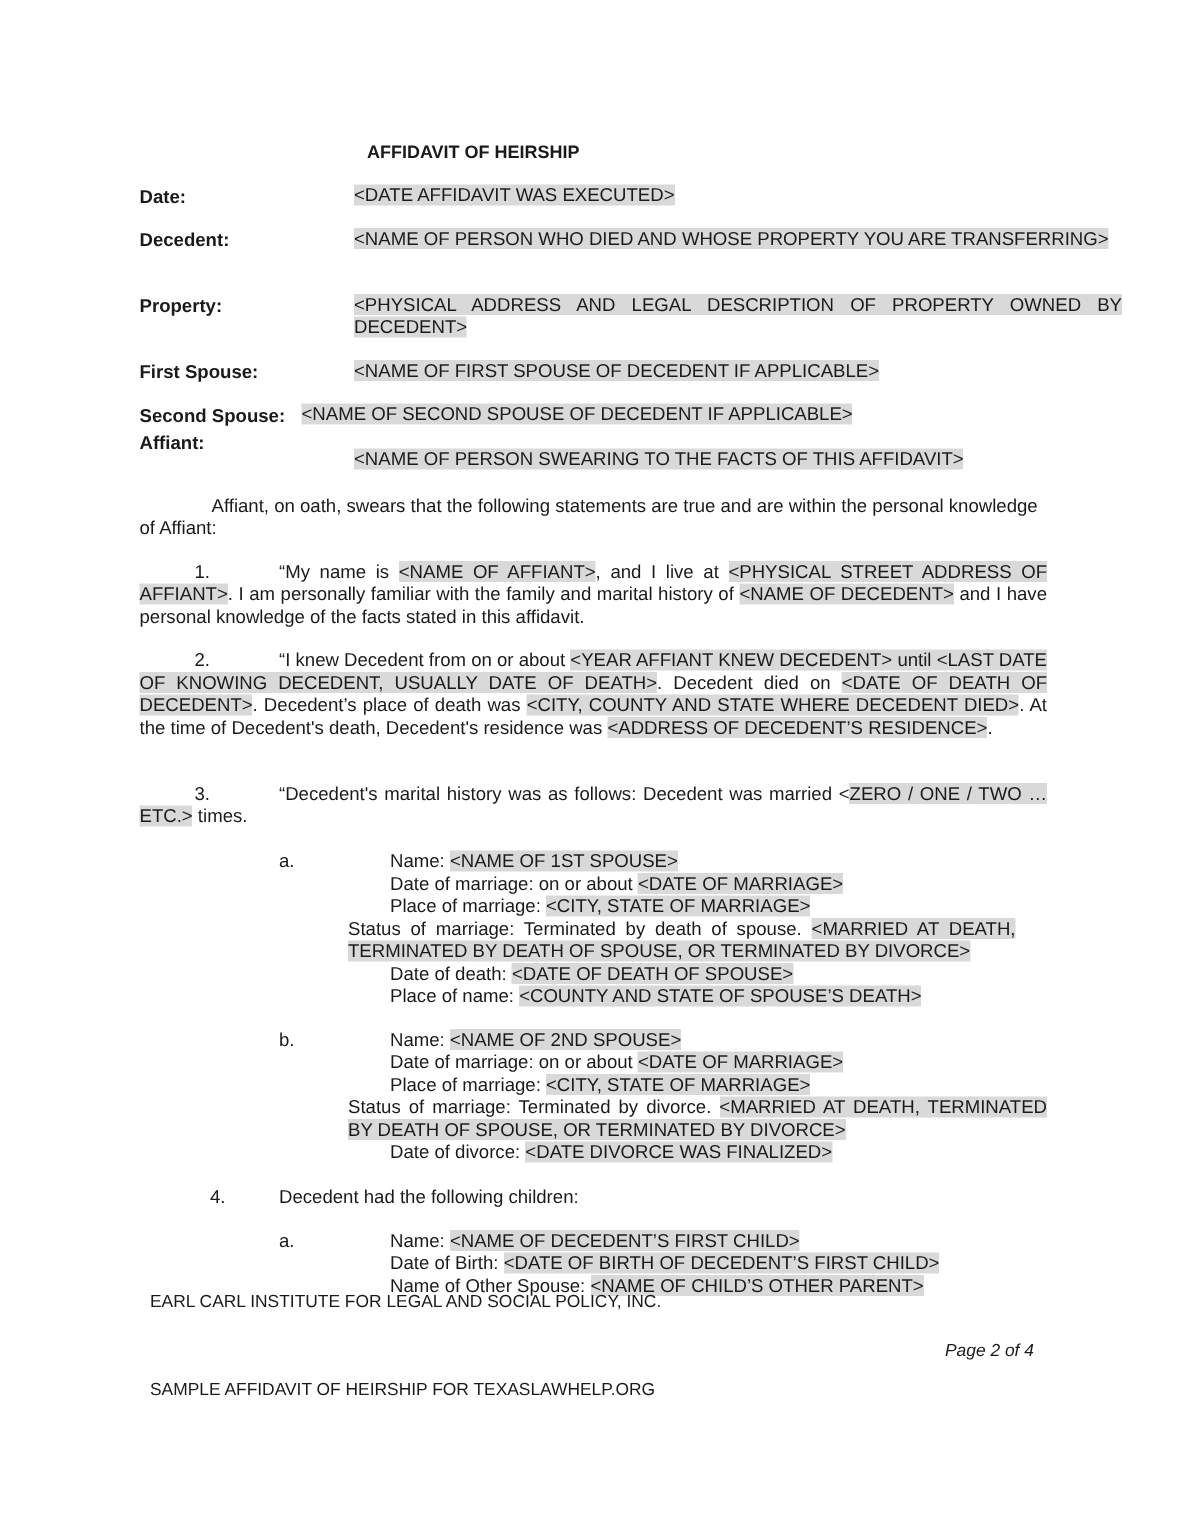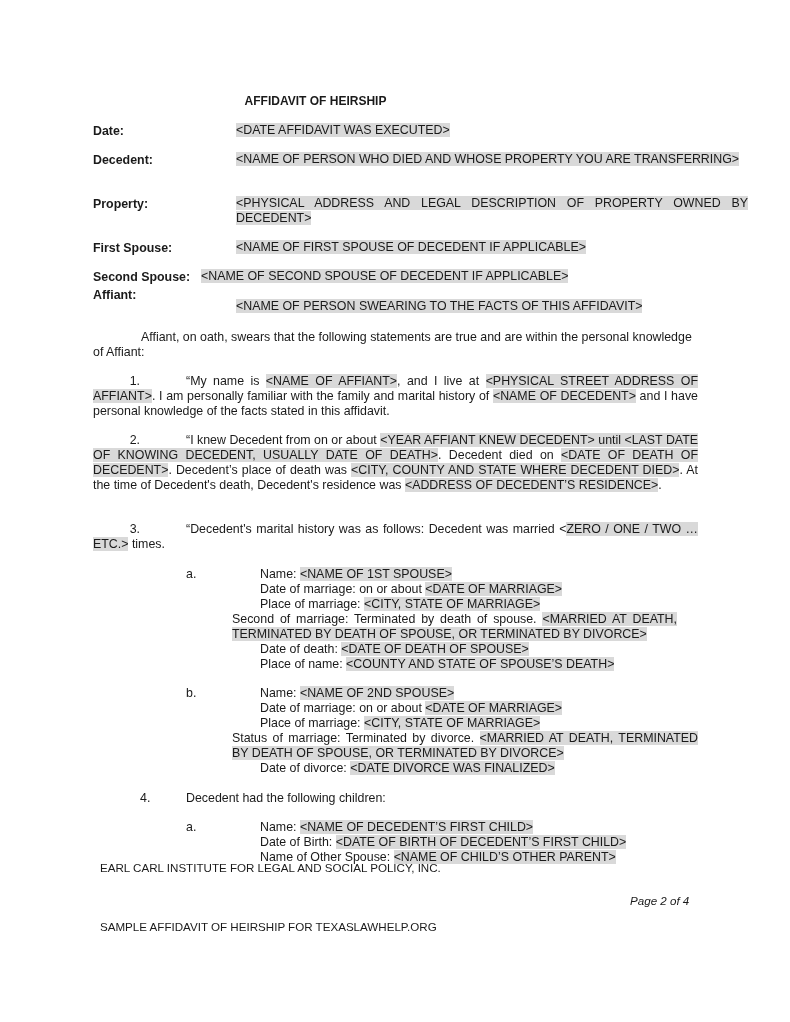--- a/index.html
+++ b/index.html
@@ -45,21 +45,21 @@
 <div class="abs para" style="top:374px"><span style="display:inline-block; width:47px; text-align:right; margin-right:46px">1.</span><span>“My name is </span><span class="hl">&lt;NAME OF AFFIANT&gt;</span><span>, and I live at </span><span class="hl">&lt;PHYSICAL STREET ADDRESS OF AFFIANT&gt;</span><span>. I am personally familiar with the family and marital history of </span><span class="hl">&lt;NAME OF DECEDENT&gt;</span><span> and I have personal knowledge of the facts stated in this affidavit.</span></div>
 
 <div class="abs para" style="top:433px"><span style="display:inline-block; width:47px; text-align:right; margin-right:46px">2.</span><span>“I knew Decedent from on or about </span><span class="hl">&lt;YEAR AFFIANT KNEW DECEDENT&gt; until &lt;LAST DATE OF KNOWING DECEDENT, USUALLY DATE OF DEATH&gt;</span><span>. Decedent died on </span><span class="hl">&lt;DATE OF DEATH OF DECEDENT&gt;</span><span>. Decedent’s place of death was </span><span class="hl">&lt;CITY, COUNTY AND STATE WHERE DECEDENT DIED&gt;</span><span>. At the time of Decedent's death, Decedent's residence was </span><span class="hl">&lt;ADDRESS OF DECEDENT’S RESIDENCE&gt;</span><span>.</span></div>
 
 <div class="abs para" style="top:522px"><span style="display:inline-block; width:47px; text-align:right; margin-right:46px">3.</span><span>“Decedent's marital history was as follows: Decedent was married &lt;</span><span class="hl">ZERO / ONE /   TWO … ETC.&gt;</span><span> times.</span></div>
 
 <div class="abs line" style="top:567px; left:186px">a.</div>
 <div class="abs sub" style="top:567px"><span>Name: </span><span class="hl">&lt;NAME OF 1ST SPOUSE&gt;</span></div>
 <div class="abs sub" style="top:582px"><span>Date of marriage: on or about </span><span class="hl">&lt;DATE OF MARRIAGE&gt;</span></div>
 <div class="abs sub" style="top:597px"><span>Place of marriage: </span><span class="hl">&lt;CITY, STATE OF MARRIAGE&gt;</span></div>
-<div class="abs subj" style="top:612px; width:445px"><span>Second of marriage: Terminated by death of spouse. </span><span class="hl">&lt;MARRIED AT DEATH, TERMINATED BY DEATH OF SPOUSE, OR TERMINATED BY DIVORCE&gt;</span></div>
+<div class="abs subj" style="top:612px; width:445px"><span>Status of marriage: Terminated by death of spouse. </span><span class="hl">&lt;MARRIED AT DEATH, TERMINATED BY DEATH OF SPOUSE, OR TERMINATED BY DIVORCE&gt;</span></div>
 <div class="abs sub" style="top:642px"><span>Date of death: </span><span class="hl">&lt;DATE OF DEATH OF SPOUSE&gt;</span></div>
 <div class="abs sub" style="top:657px"><span>Place of name: </span><span class="hl">&lt;COUNTY AND STATE OF SPOUSE’S DEATH&gt;</span></div>
 
 <div class="abs line" style="top:686px; left:186px">b.</div>
 <div class="abs sub" style="top:686px"><span>Name: </span><span class="hl">&lt;NAME OF 2ND SPOUSE&gt;</span></div>
 <div class="abs sub" style="top:701px"><span>Date of marriage: on or about </span><span class="hl">&lt;DATE OF MARRIAGE&gt;</span></div>
 <div class="abs sub" style="top:716px"><span>Place of marriage: </span><span class="hl">&lt;CITY, STATE OF MARRIAGE&gt;</span></div>
 <div class="abs subj" style="top:731px"><span>Status of marriage: Terminated by divorce. </span><span class="hl">&lt;MARRIED AT DEATH, TERMINATED BY DEATH OF SPOUSE, OR TERMINATED BY DIVORCE&gt;</span></div>
 <div class="abs sub" style="top:761px"><span>Date of divorce: </span><span class="hl">&lt;DATE DIVORCE WAS FINALIZED&gt;</span></div>
 

